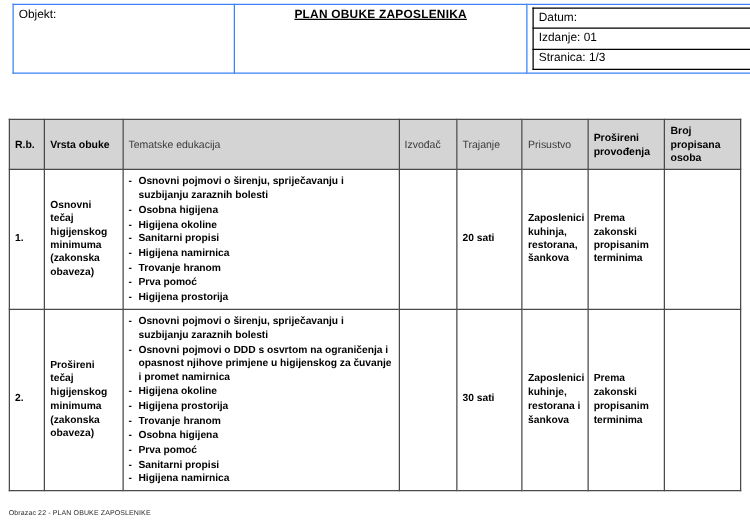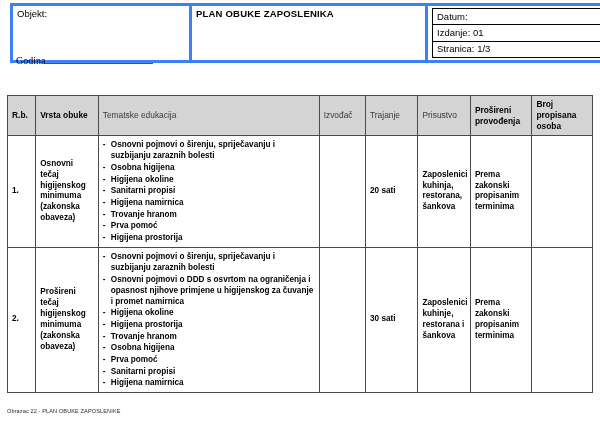--- a/index.html
+++ b/index.html
@@ -27,34 +27,36 @@
   
   .hdr-table {
     position: absolute;
     left: 10px;
     top: 3px;
     width: 580px;
     border-collapse: collapse;
     table-layout: fixed;
   }
   .hdr-table td {
-    border: 3px solid #3b82f6;
+    border: 1px solid #3b82f6;
     vertical-align: top;
     font-size: 9.5px;
     line-height: 1.25;
     padding: 2px 4px;
     font-family: "Liberation Sans", sans-serif;
   }
   .hdr-objekt { width: 168px; height: 44px; }
   .hdr-title {
     width: 225px;
+    text-align: center;
     vertical-align: middle;
     font-weight: bold;
     font-size: 10.5px;
     letter-spacing: 0.2px;
+    text-decoration: underline;
   }
   .hdr-right { width: 187px; padding: 0; border: none; }
   .hdr-right-inner {
     width: 100%;
     border-collapse: collapse;
     table-layout: fixed;
     height: 100%;
   }
   .hdr-right-inner td {
     border: 1px solid #000;
@@ -198,23 +200,20 @@
           <tr>
             <td>Stranica: 1/3</td>
           </tr>
         </tbody>
             </table>
       </td>
     </tr>
   </tbody>
     </table>
 
-  <div class="godina">
-    <span>Godina</span><span class="rule"></span>
-  </div>
 
 
   <table class="main-table">
     <colgroup>
       <col class="c-rb">
         <col class="c-vrsta">
         <col class="c-tem">
         <col class="c-izv">
       <col class="c-traj">
         <col class="c-pris">

